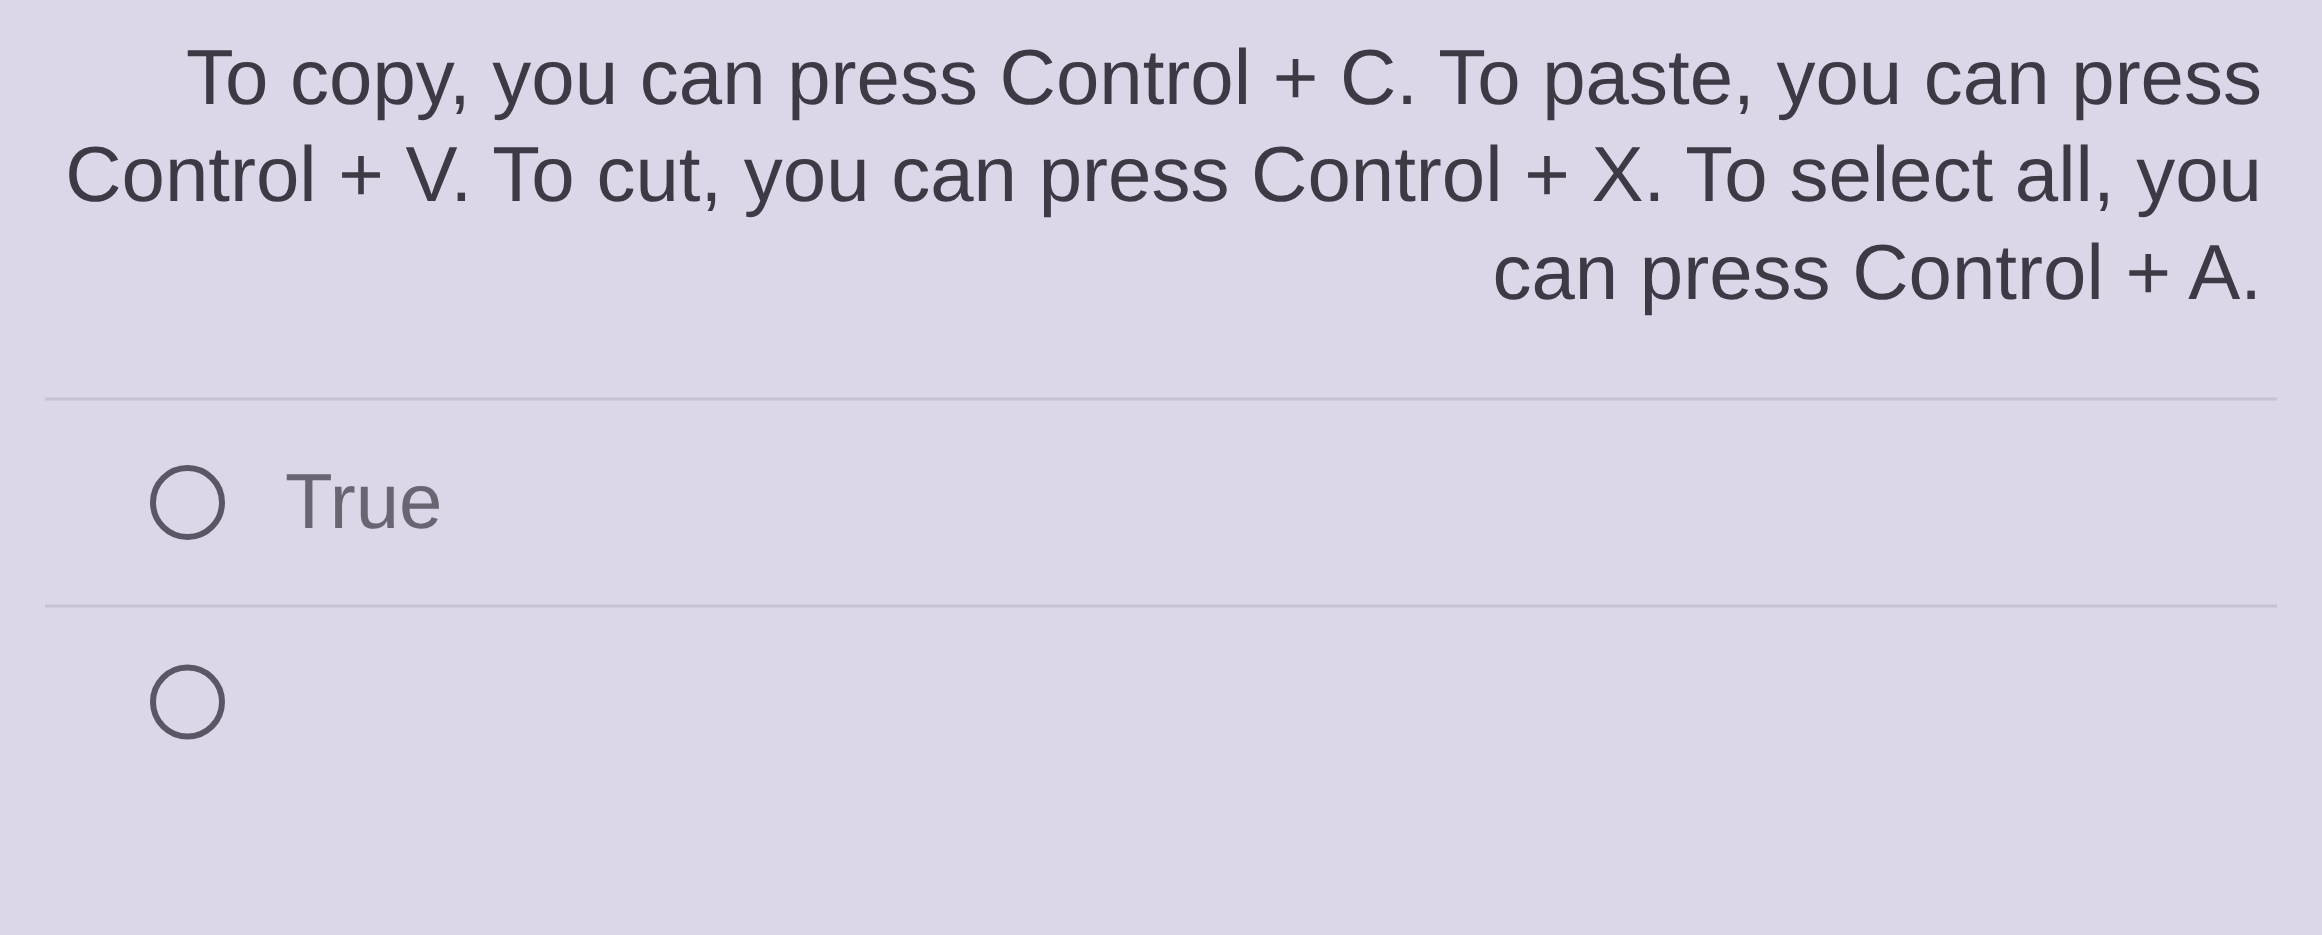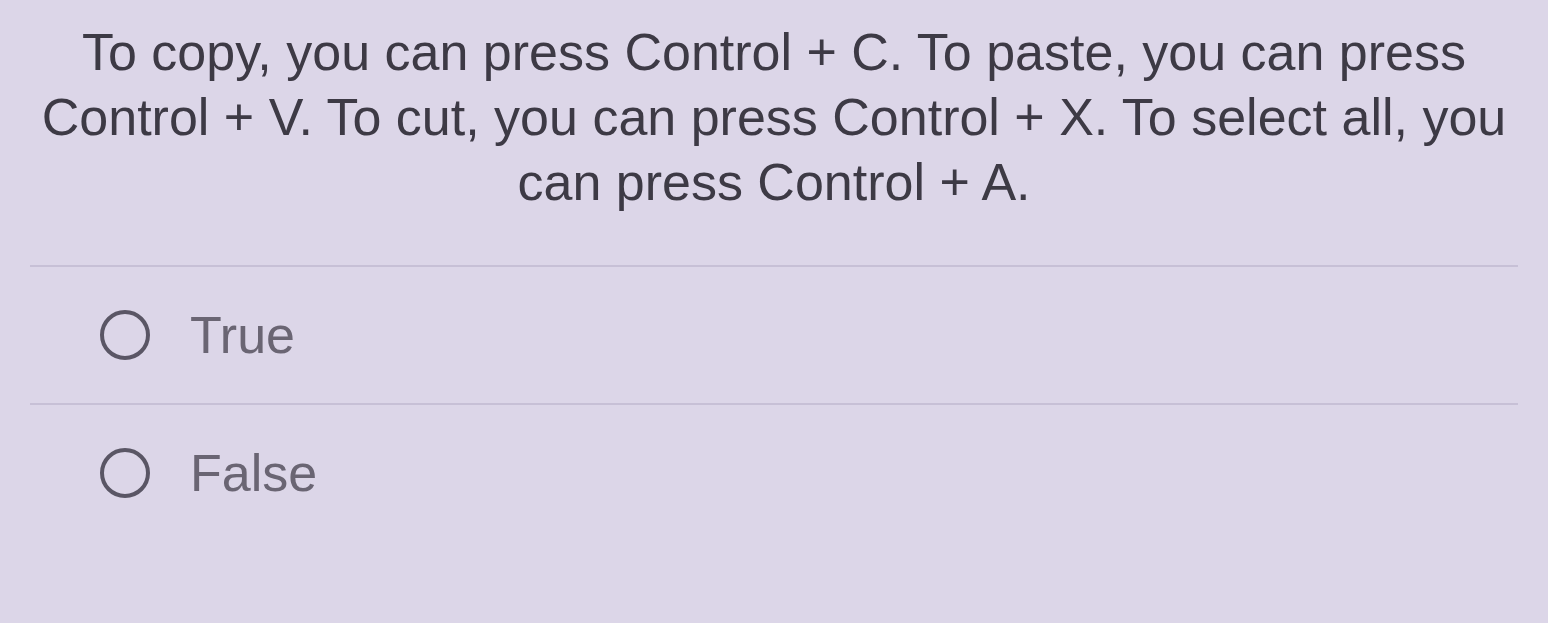--- a/index.html
+++ b/index.html
@@ -15,21 +15,21 @@
       color: #3a3642;
       overflow: hidden;
     }
     .question-container {
       width: 100%;
       padding: 20px 30px 0 30px;
     }
     .question-text {
       font-size: 52px;
       line-height: 1.25;
-      text-align: center;
+      text-align: right;
       color: #3d3a45;
       font-weight: 400;
       padding: 0 10px 50px 10px;
     }
     .options {
       width: 100%;
     }
     .option-row {
       width: 100%;
       border-top: 2px solid #c7c0d6;
@@ -58,16 +58,15 @@
 
 <div class="question-container">
   <div class="question-text">To copy, you can press Control + C. To paste, you can press Control + V. To cut, you can press Control + X. To select all, you can press Control + A.</div>
   <div class="options">
     <div class="option-row">
       <span class="radio-circle"></span>
       <span class="option-label">True</span>
     </div>
     <div class="option-row">
       <span class="radio-circle"></span>
-      <span class="option-label">False</span>
     </div>
   </div>
 </div>
 
 </body></html>

